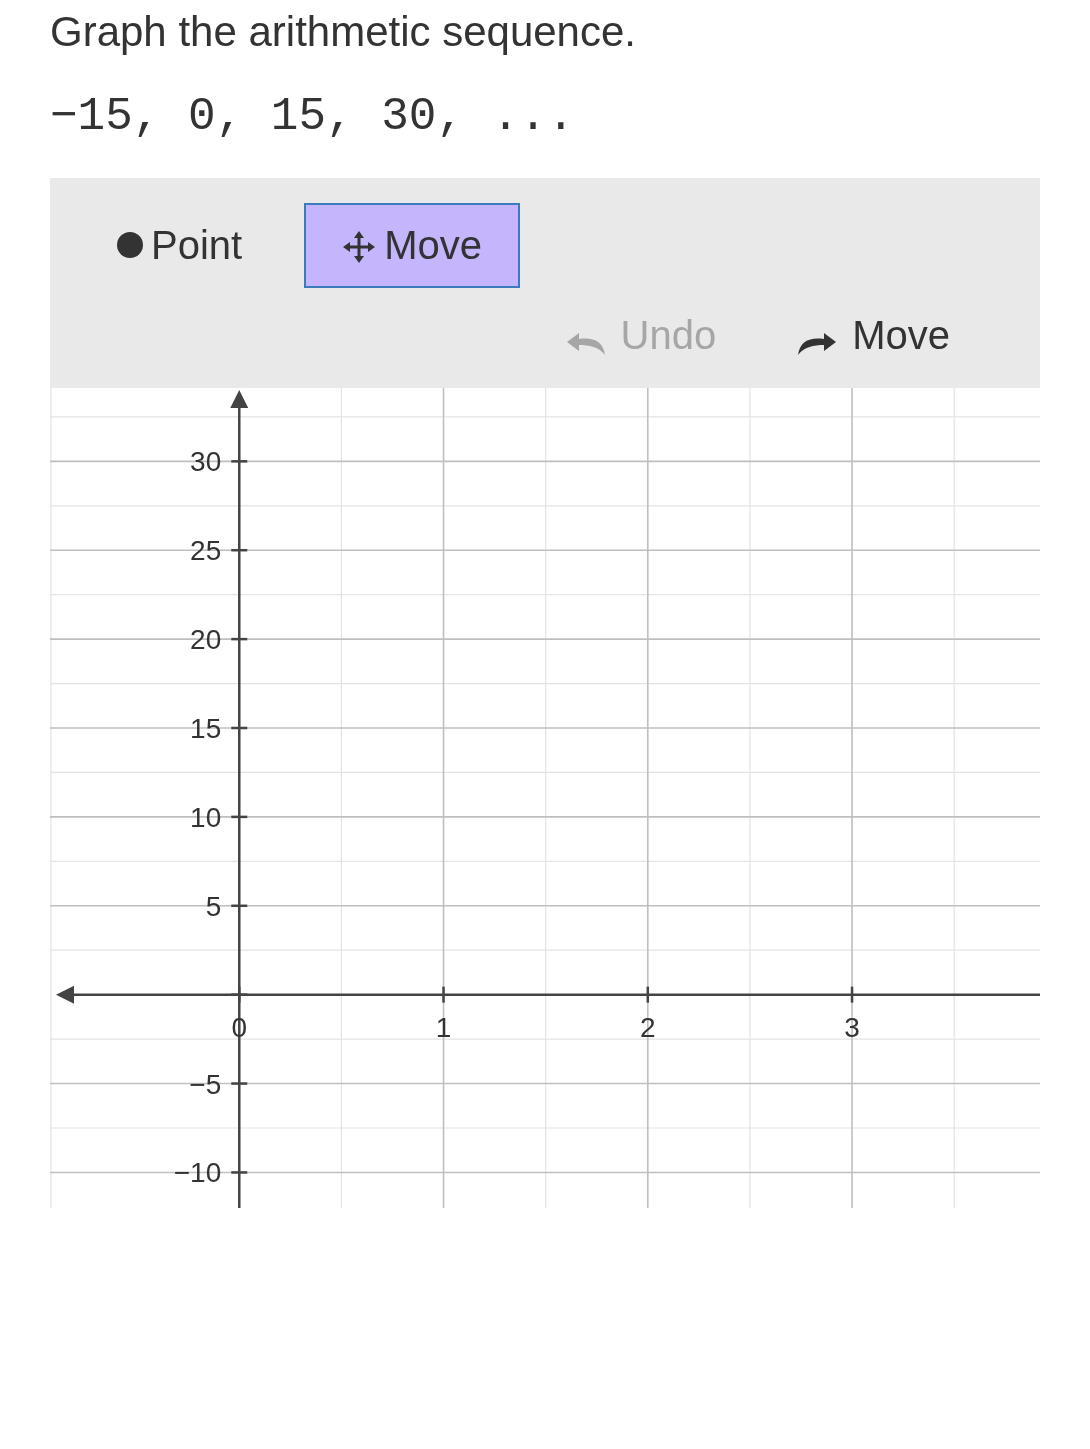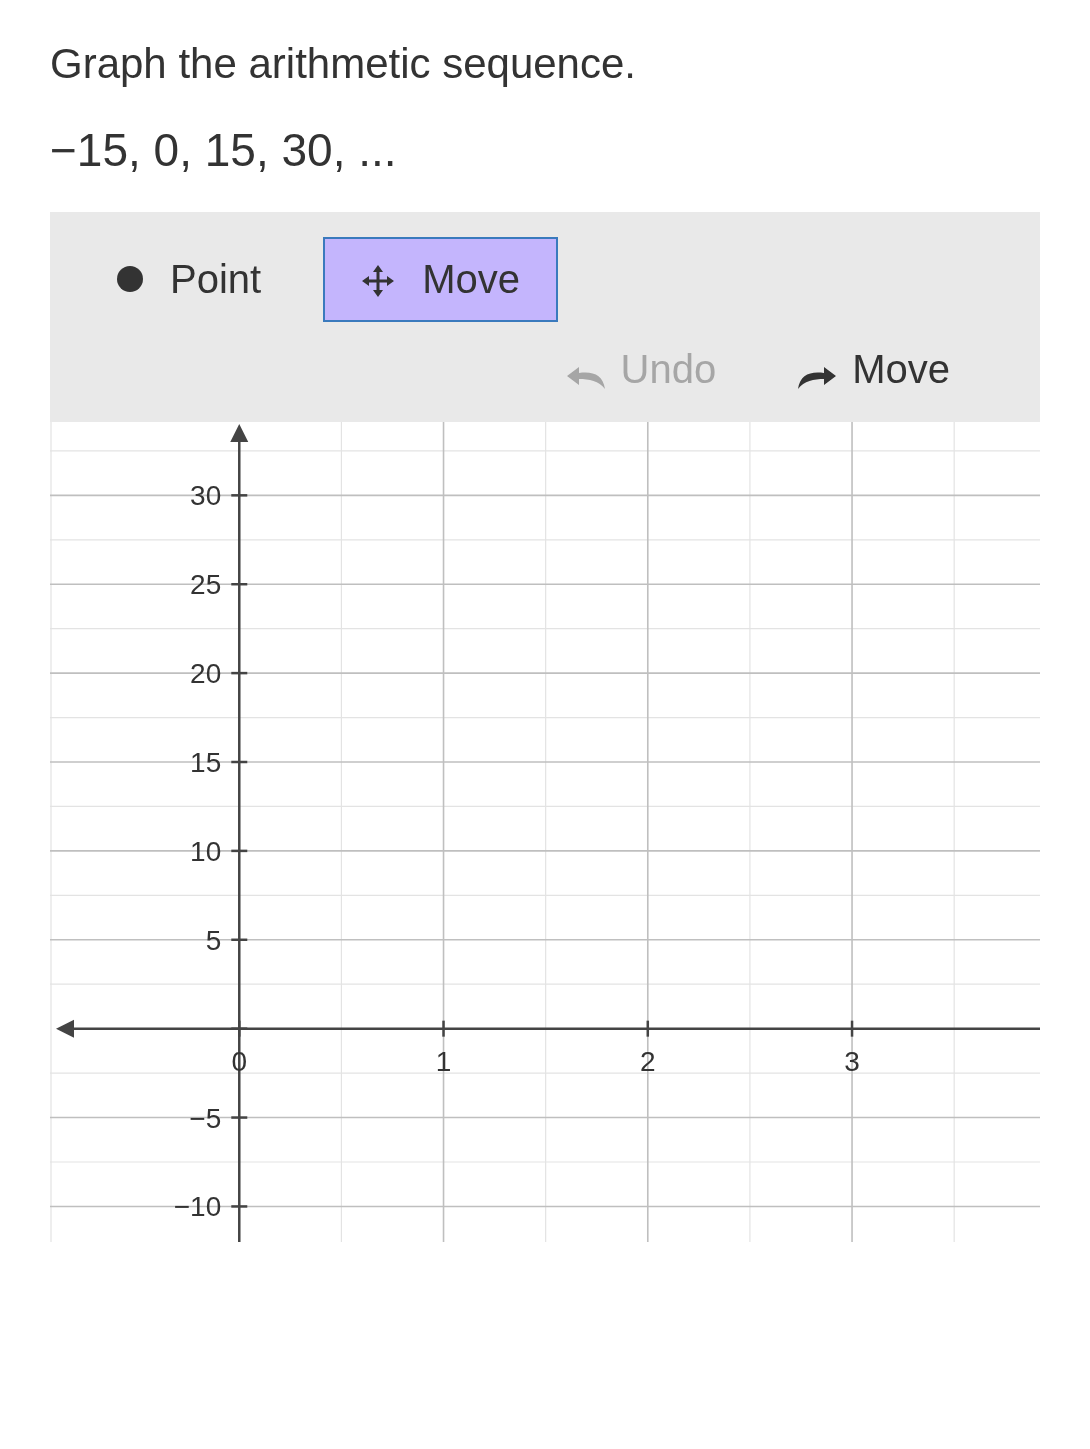--- a/index.html
+++ b/index.html
@@ -6,32 +6,32 @@
   body {
     margin: 0;
     padding: 0;
     font-family: Arial, Helvetica, sans-serif;
     background: #fff;
     color: #333;
   }
   .page {
     width: 1090px;
     min-height: 1449px;
-    padding: 36px 50px 0 50px;
+    padding: 4px 50px 0 50px;
     position: relative;
   }
   .prompt {
     font-size: 42px;
     line-height: 1.35;
     color: #333;
     margin-bottom: 30px;
     font-weight: 400;
   }
   .sequence {
-    font-family: Liberation Sans, sans-serif;
+    font-family: Liberation Mono, monospace;
     font-size: 46px;
     color: #333;
     margin-bottom: 35px;
   }
   .toolbar {
     background: #e9e9e9;
     padding: 25px 30px 20px 30px;
   }
   .tool-row {
     display: flex;
@@ -39,21 +39,21 @@
     gap: 25px;
   }
   .tool-row.secondary {
     justify-content: flex-end;
     gap: 80px;
     padding: 25px 60px 10px 0;
   }
   .tool-btn {
     display: flex;
     align-items: center;
-    gap: 27px;
+    gap: 8px;
     padding: 18px 36px;
     font-size: 40px;
     color: #333;
     cursor: pointer;
     border: 1px solid transparent;
     background: transparent;
   }
   .tool-btn.active {
     background: #c4b5fd;
     border: 2px solid #3a7abd;

